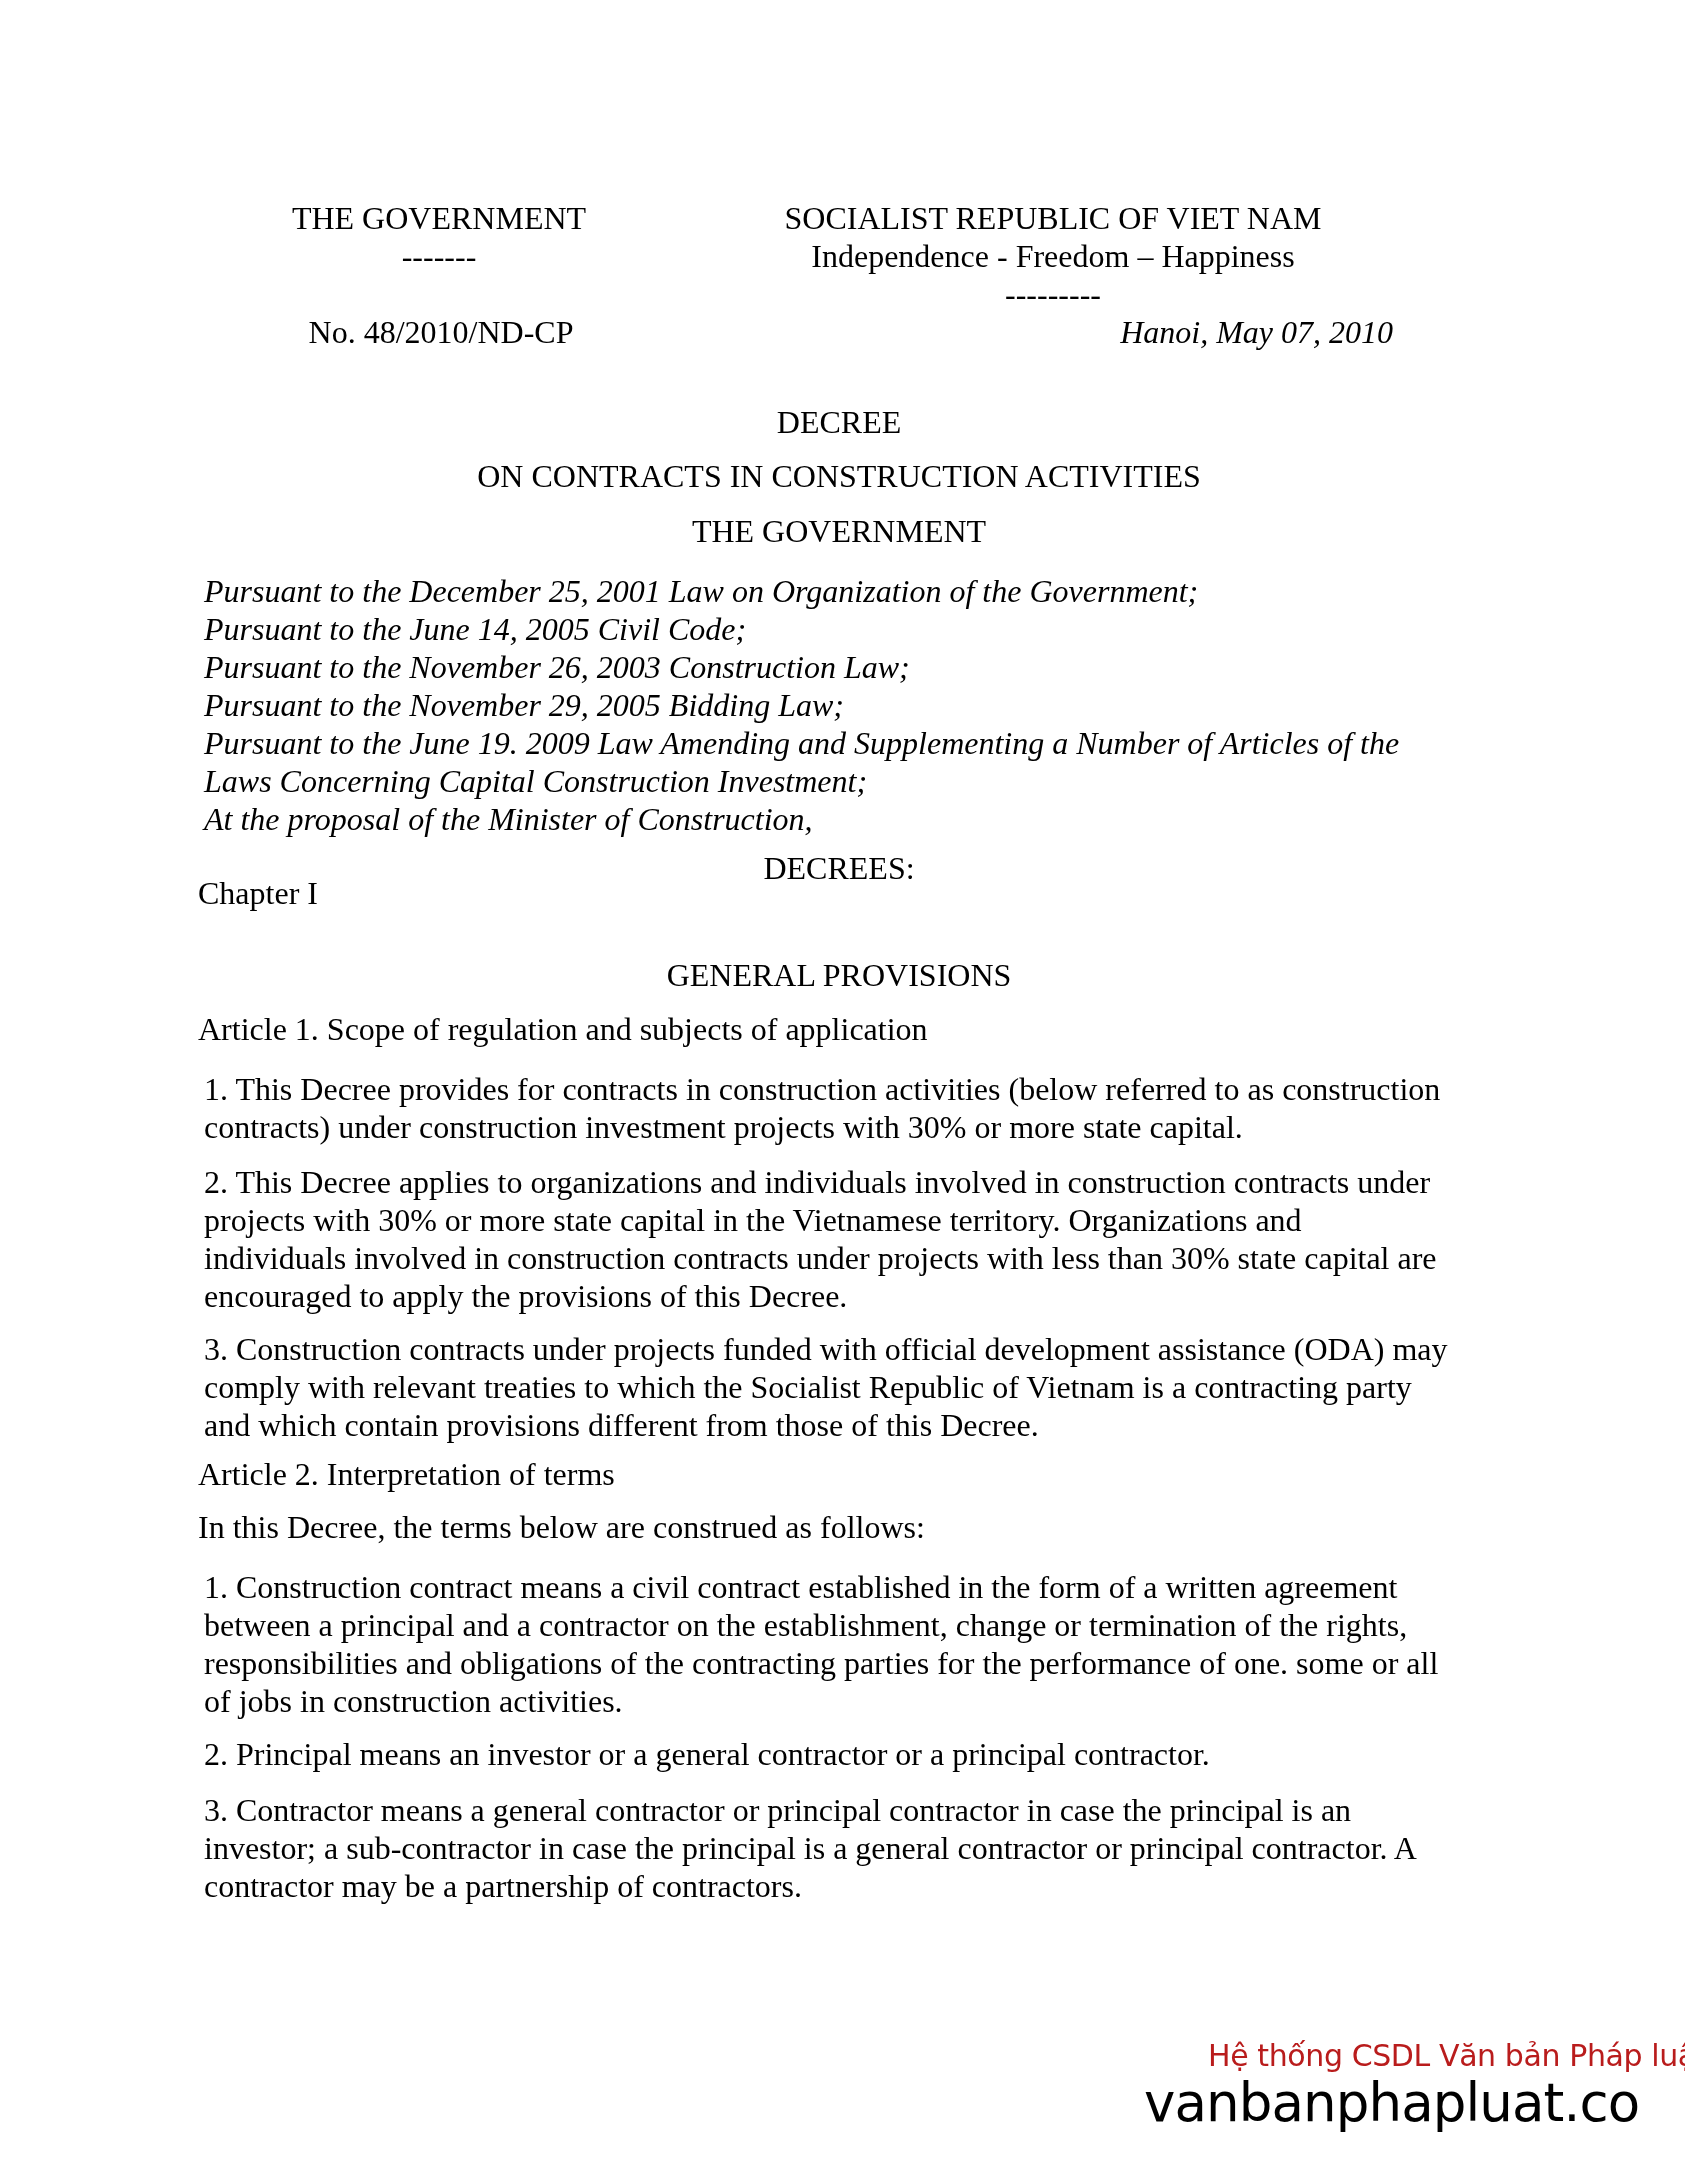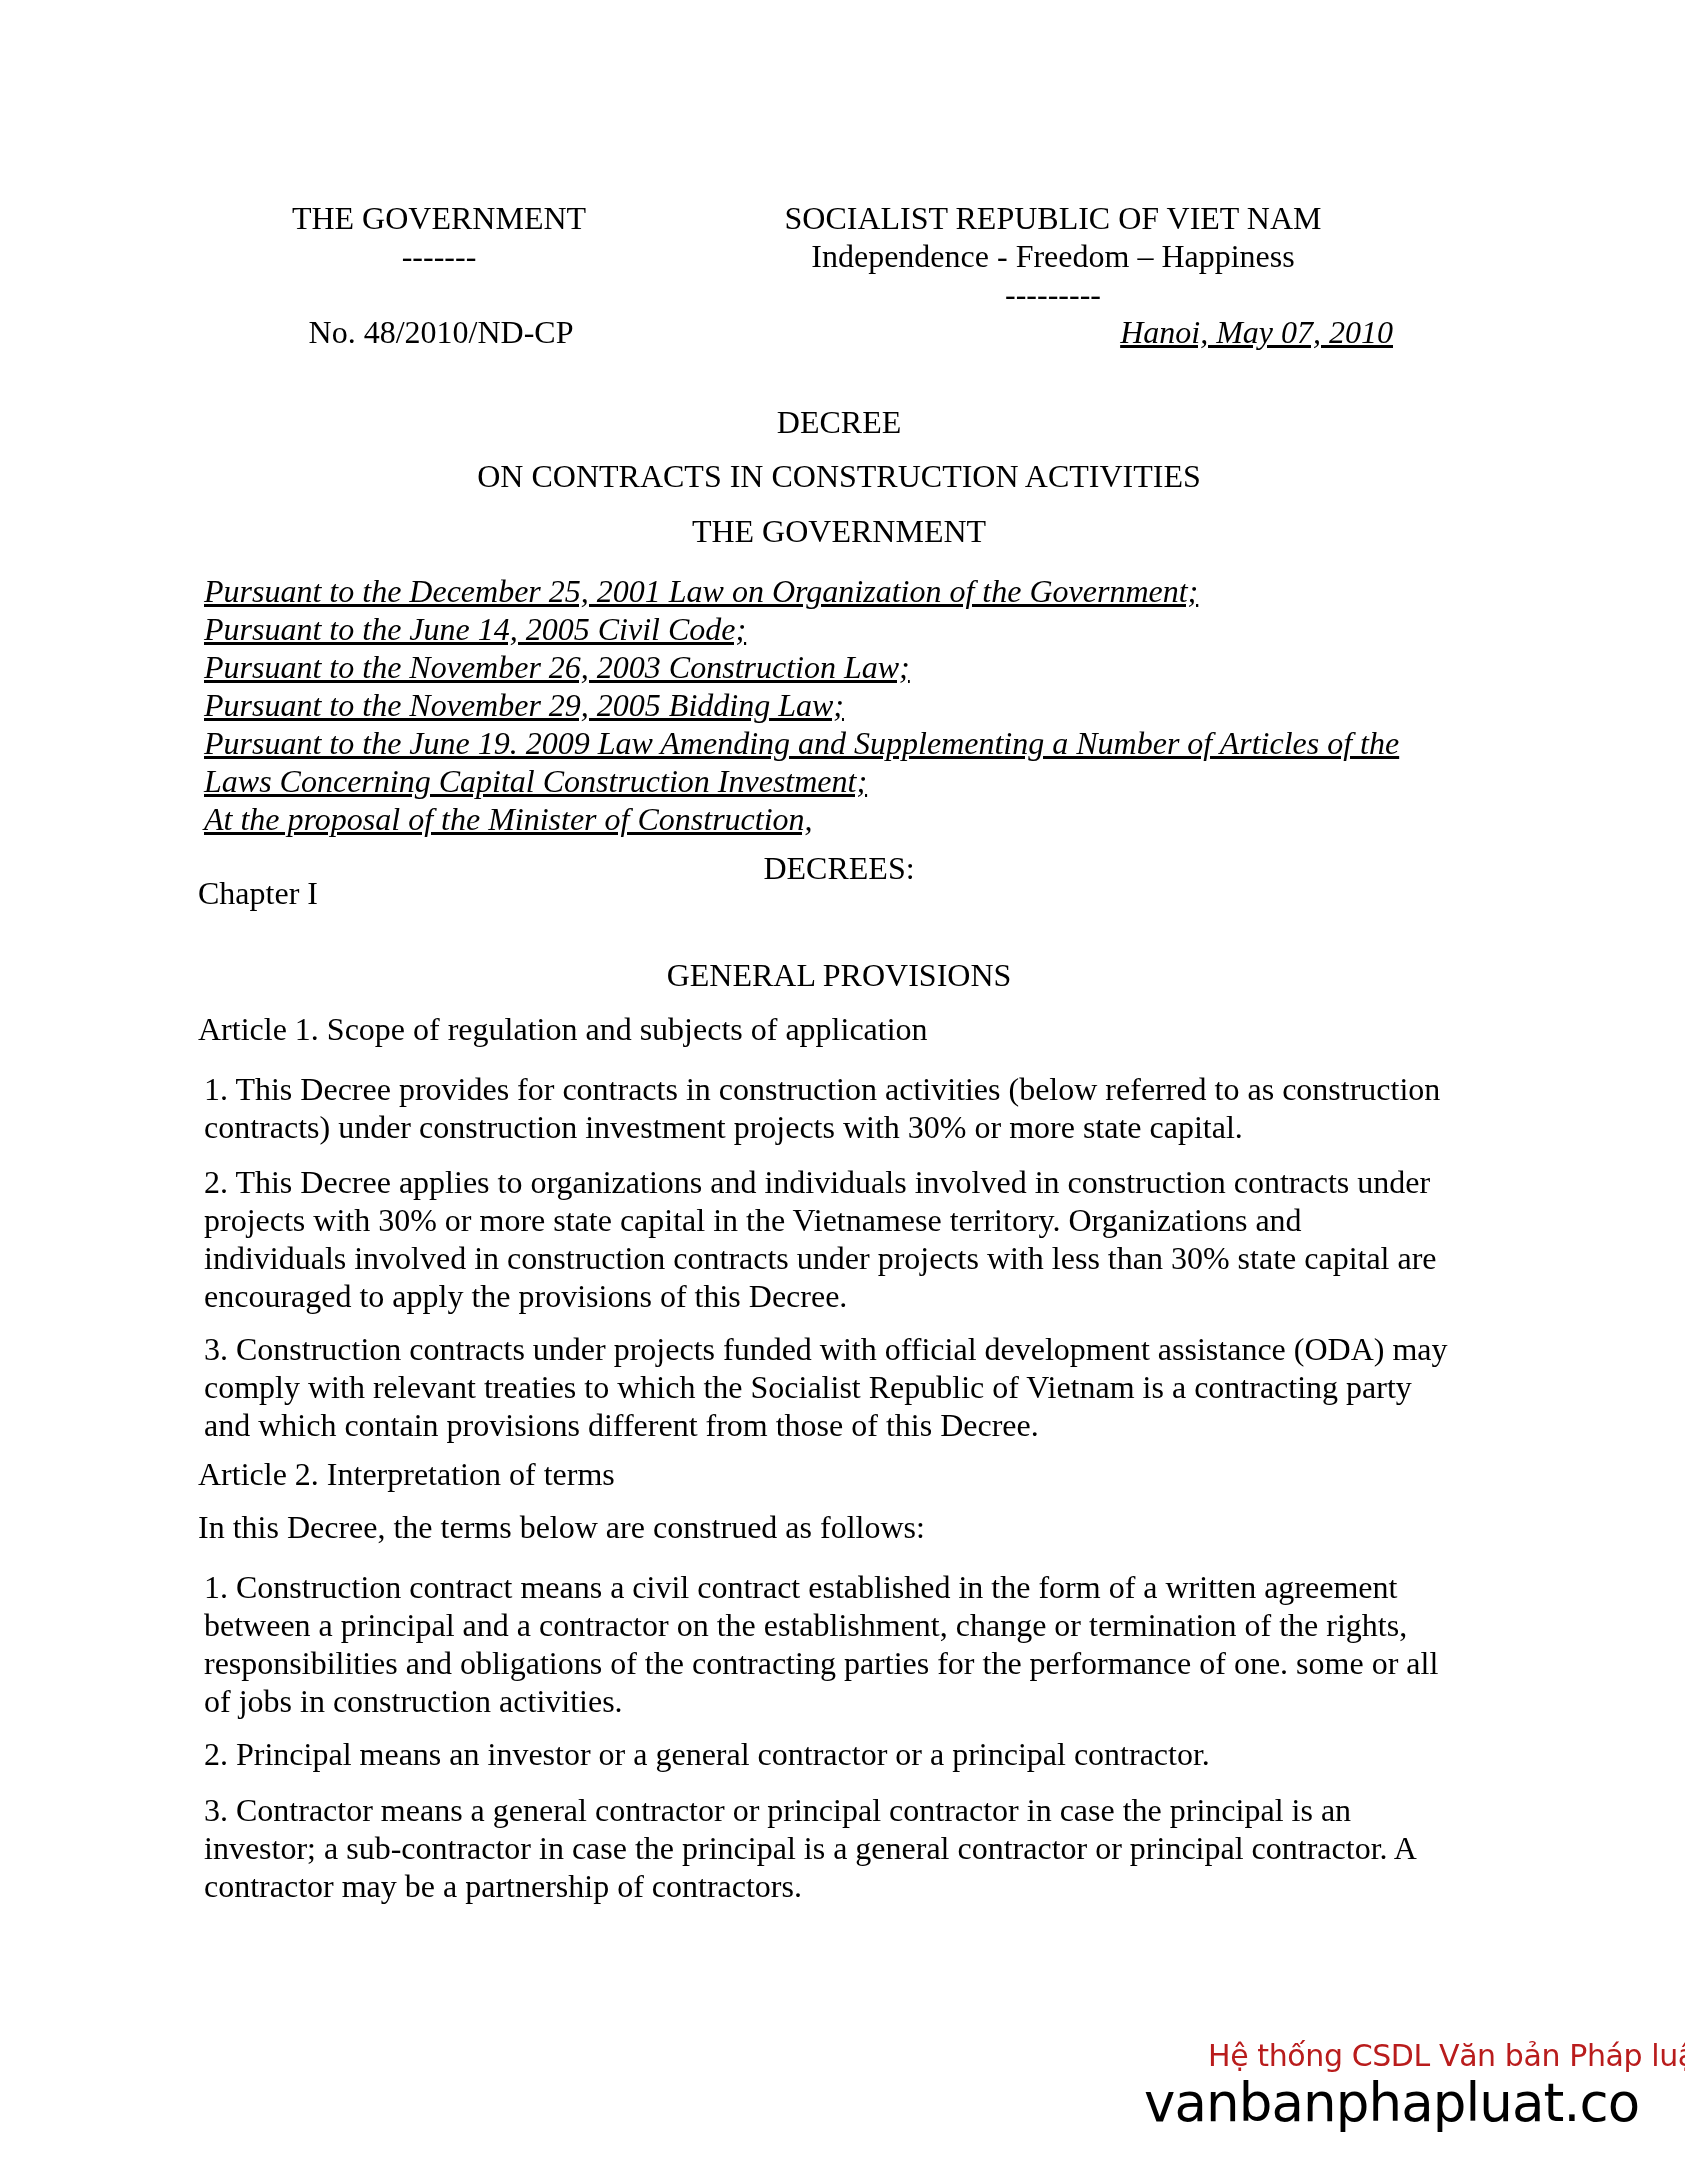--- a/index.html
+++ b/index.html
@@ -4,21 +4,21 @@
 <style>
   html, body { margin: 0; padding: 0; background: #ffffff; }
   body {
     width: 1685px; height: 2180px; position: relative; overflow: hidden;
     font-family: "Liberation Serif", "DejaVu Serif", serif;
     color: #000000;
   }
   .page { position: absolute; left: 0; top: 0; width: 1685px; height: 2180px; }
   .abs { position: absolute; white-space: nowrap; }
   .b { font-weight: normal; }
-  .i { font-style: italic; text-decoration: underline; }
+  .i { font-style: italic; }
   .fs { font-size: 32px; line-height: 38px; }
 
   
   .hdr-left { left: 281px; width: 316px; text-align: center; }
   .hdr-right { left: 702px; width: 702px; text-align: center; }
 
   .center { left: 198px; width: 1282px; text-align: center; }
   .body-block { position: absolute; left: 198px; width: 1290px; }
   .body-block p { margin: 6px; font-size: 32px; line-height: 38px; }
   .line { display: block; white-space: nowrap; }

